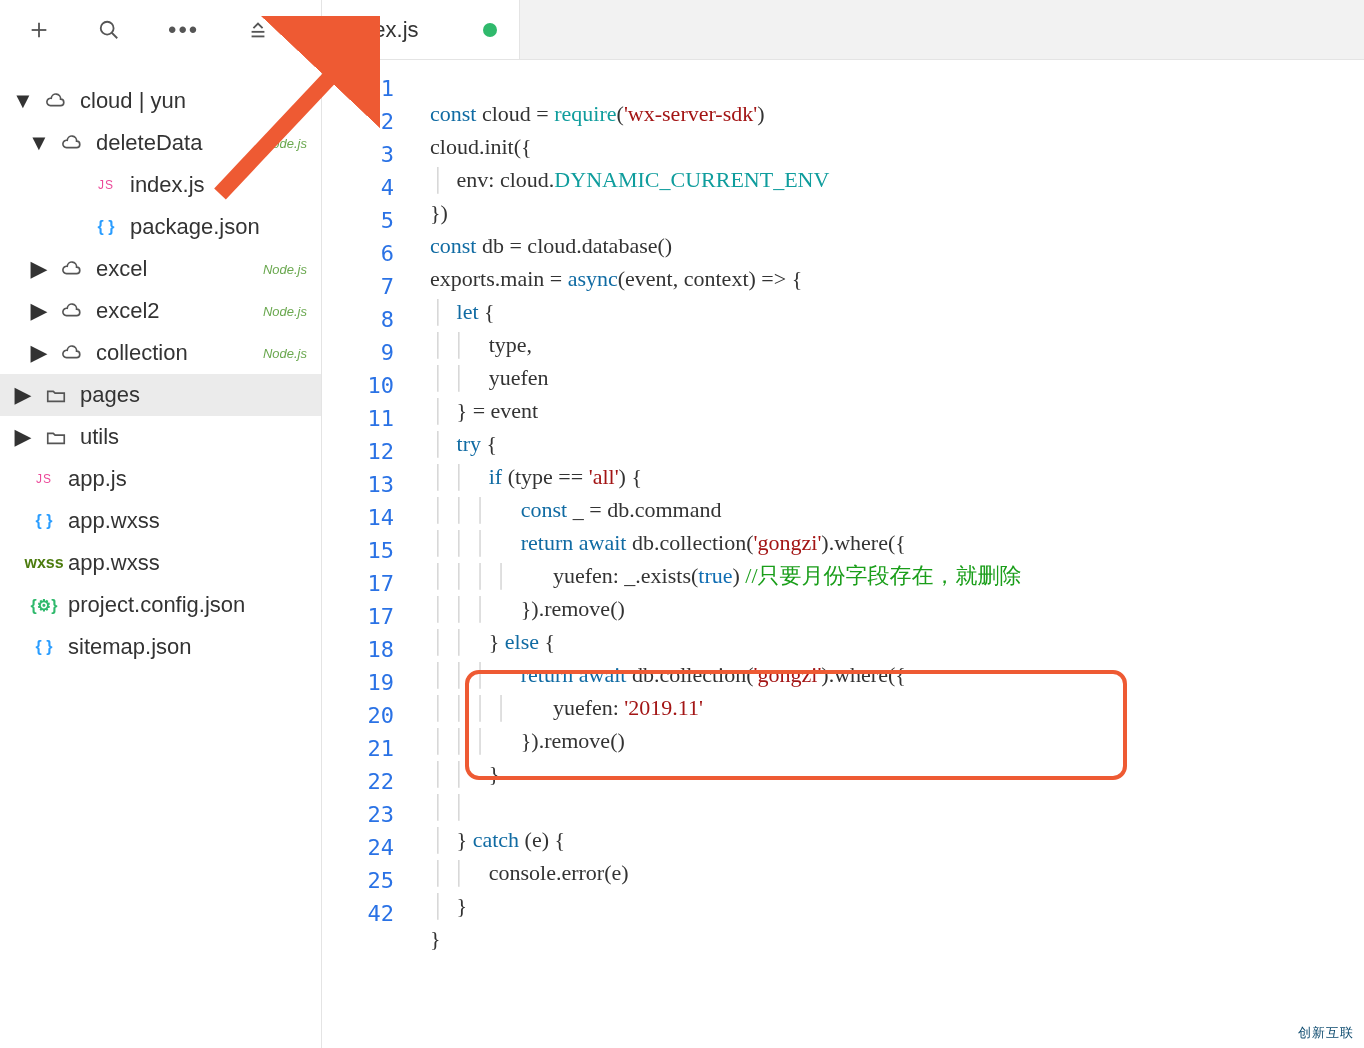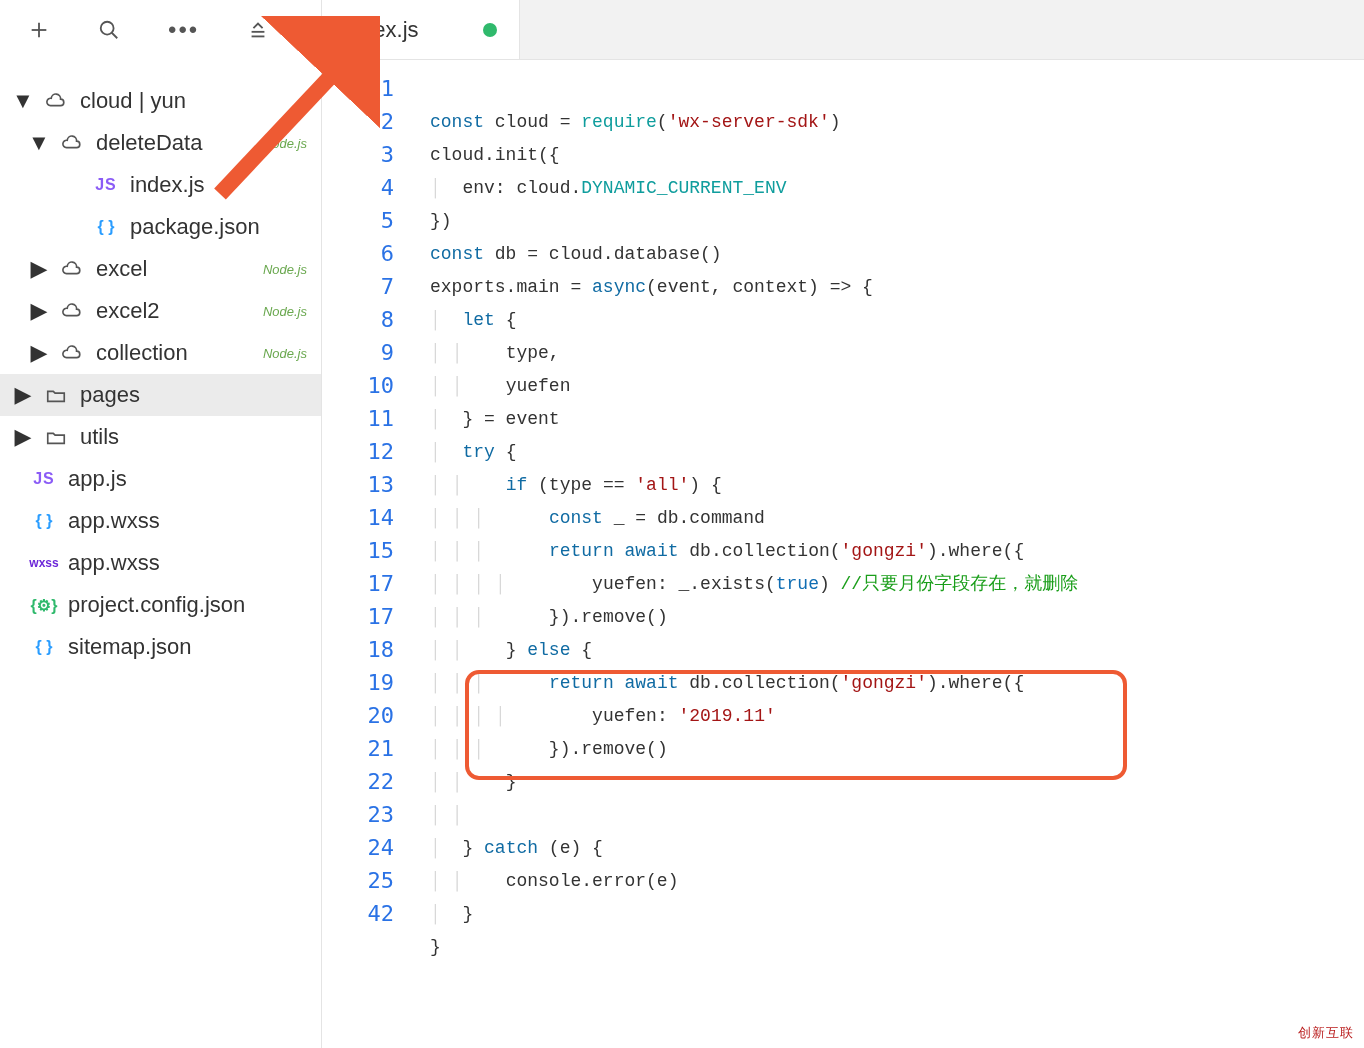--- a/index.html
+++ b/index.html
@@ -69,46 +69,46 @@
 .tree-row .caret { width: 18px; display:inline-flex; justify-content:center; color:#333; }
 .tree-row .ficon { width: 28px; display:inline-flex; justify-content:center; align-items:center; }
 .tree-row .label {}
 .tree-row .badge { margin-left: auto; margin-right: 14px; font-size: 13px; color:#6aa84f; font-style: italic; }
 .depth1 { padding-left: 30px; }
 .depth2 { padding-left: 64px; }
 .depth3 { padding-left: 30px; }
 .selected { background: #ebebeb; }
 .ficon.cloud { color:#555; }
 .ficon.folder { color:#555; }
-.ficon.js { color:#8b5cf6; font-weight:700; font-size:16px; letter-spacing:1px; }
+.ficon.js { color:#ec4899; font-weight:400; font-size:12px; letter-spacing:1px; }
 .ficon.json { color:#2a9dff; font-weight:700; font-size:16px; }
-.ficon.wxss { color:#6d28d9; font-weight:700; font-size:12px; letter-spacing:0;text-align:right; }
+.ficon.wxss { color:#4d7c0f; font-weight:700; font-size:16px; letter-spacing:0;text-align:right; }
 .ficon.config { color:#2fb96c; font-weight:700; font-size:16px; }
 .editor {
   position: absolute;
   top: 60px; left: 322px; right:0; bottom:0;
   background:#fff;
 }
 .gutter {
   position: absolute;
   top: 12px; left: 0;
   width: 92px;
   text-align: right;
   padding-right: 20px;
   color: #2a72e5;
   font-family: Menlo, Consolas, monospace;
   font-size: 22px;
   line-height: 33px;
 }
 .gutter div { height: 33px; }
 .code {
   position: absolute;
-  top: 13px; left: 108px; right: 12px;
-  font-family: Liberation Mono, monospace;
-  font-size: 18px;
+  top: 4px; left: 108px; right: 12px;
+  font-family: Liberation Serif, serif;
+  font-size: 22px;
   line-height: 33px;
   color: #333;
   white-space: pre;
 }
 .code .kw { color: #106ba3; }
 .code .fn { color: #0f9d9d; }
 .code .str { color: #a31515; }
 .code .bool { color: #0f6db3; }
 .code .cmt { color: #1a9e1a; }
 .code .indent-guide { color: #d8d8d8; }
@@ -121,21 +121,21 @@
 .hl-box.box1 { top: 610px; left: 143px; width: 662px; height: 110px; }
 .arrow {
   position: absolute;
   left: 0; top: 16px;
   pointer-events: none;
 }
 .watermark {
   position: absolute;
   right: 10px; bottom: 6px;
   font-size: 13px;
-  color: #b91c1c;
+  color: #0c4a6e;
   letter-spacing: 1px;
 }
 .active-dot { width:10px;height:10px;border-radius:50%;background:#ee5a33;display:inline-block;margin-left:6px; }
 </style>
 </head>
 <body>
 
 <div class="toolbar">
   <span class="tbtn">
     <svg width="22" height="22" viewBox="0 0 24 24" fill="none" stroke="#555" stroke-width="2">

